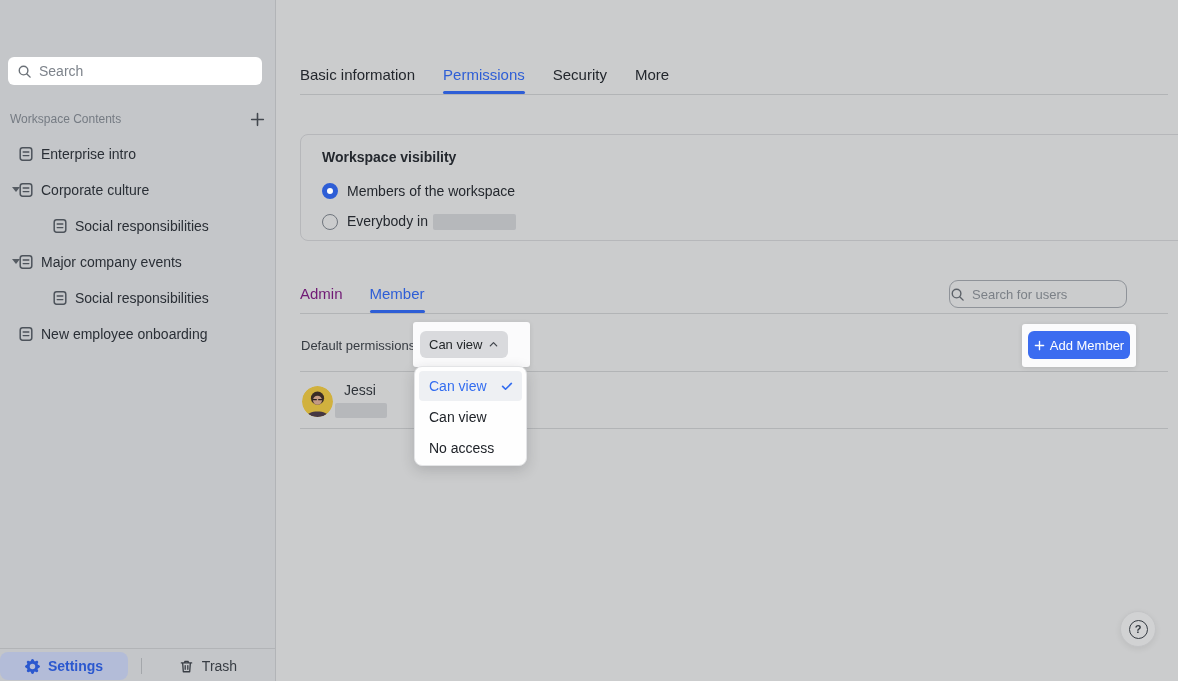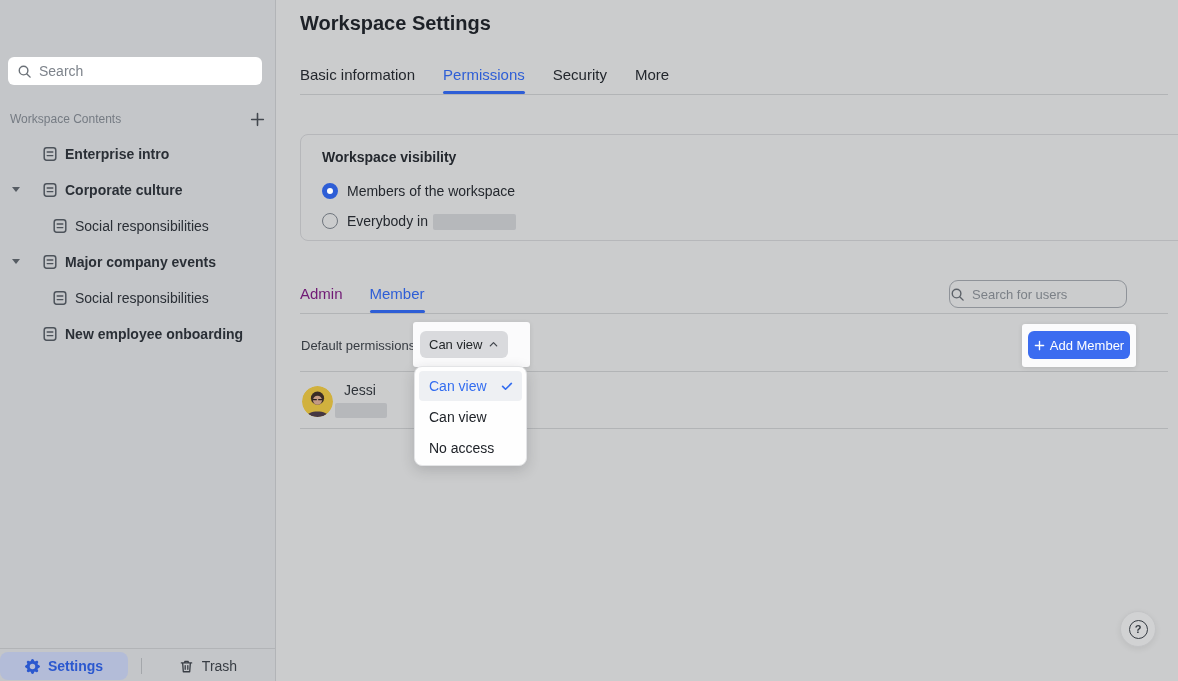--- a/index.html
+++ b/index.html
@@ -24,21 +24,21 @@
                      color:#40454c; width:100%; margin-left:7px; font-family:inherit; }
   .sb-search input::placeholder { color:#7d838b; }
   .sb-section { position:absolute; top:107px; left:10px; right:8px; height:24px;
                 display:flex; align-items:center;justify-content:flex-end; }
   .sb-section-label { font-size:12px; color:#757b83; }
   .sb-section .spacer { flex:1; }
   .tree { position:absolute; top:136px; left:0; right:0; }
   .tree-row { position:relative; height:36px; display:flex; align-items:center;
               font-size:14px; color:#2a2f36; cursor:pointer; }
   .tree-row .doc { margin-right:7px; display:flex; }
-  .tree-row.lvl0 { padding-left:42px;font-weight:bold; }
+  .tree-row.lvl0 { padding-left:18px; }
   .tree-row.lvl1 { padding-left:52px; }
   .expander { position:absolute; left:12px; top:15px; width:0; height:0;
               border-left:4.5px solid transparent; border-right:4.5px solid transparent;
               border-top:5.5px solid #565c63; }
   .sb-footer { position:absolute; left:0; right:0; bottom:0; height:33px; border-top:1px solid #b2b4b7; }
   .settings-btn { position:absolute; left:0; top:3px; width:128px; height:28px; background:#b3bcd8;
                   border-radius:8px; display:flex; align-items:center; justify-content:center; cursor:pointer; }
   .settings-btn .lbl { font-size:14px; font-weight:600; color:#2b58cf; margin-left:8px; }
   .footer-vdiv { position:absolute; left:141px; top:9px; width:1px; height:16px; background:#a4a7ab; }
   .trash-btn { position:absolute; left:158px; top:3px; width:100px; height:28px;
@@ -51,21 +51,21 @@
   .tab { position:relative; font-size:15px; color:#23272d; padding-top:2px; line-height:20px; cursor:pointer; }
   .tab.active { color:#2e5ed6; font-weight:500; }
   .tab.active::after { content:''; position:absolute; left:0; right:0; bottom:0; height:3px;
                        border-radius:2px; background:#2e5ed6; }
   .hline { position:absolute; height:1px; background:#b2b4b6; }
   .tabs-divider { left:300px; right:10px; top:94px; }
 
   .vis-card { position:absolute; left:300px; top:134px; width:962px; height:107px;
               border:1px solid #b6b7ba; border-radius:8px; }
   .vis-title { position:absolute; left:21px; top:14px; font-size:14px; font-weight:600; color:#24282e; }
-  .radio-row { position:absolute; left:21px; display:flex; cursor:pointer; }
+  .radio-row { position:absolute; left:21px; display:flex; align-items:center; cursor:pointer; }
   .radio-row.r1 { top:48px; }
   .radio-row.r2 { top:78px; }
   .radio { width:16px; height:16px; border-radius:50%; margin-right:9px; flex:0 0 16px; }
   .radio.on { background:#fff; border:5px solid #2e5ed6; }
   .radio.off { background:transparent; border:1.5px solid #6f757d; }
   .radio-label { font-size:14px; color:#24282e; line-height:16px; }
   .redacted { display:inline-block; background:#b6b8bb; border-radius:2px; vertical-align:middle; }
   .redacted.org { width:83px; height:16px; margin-left:5px; }
 
   .role-tabs { position:absolute; left:300px; top:283px; height:30px; display:flex; gap:27px; }
@@ -221,21 +221,20 @@
         <span style="display:flex;">
           <svg width="15" height="15" viewBox="0 0 16 16" fill="none" stroke="#383d44" stroke-width="1.4" stroke-linecap="round" stroke-linejoin="round">
             <path d="M2.5 4.2h11M6.2 4V2.6h3.6V4M3.9 4.4l.7 9.2h6.8l.7-9.2M6.6 7v4M9.4 7v4"></path>
           </svg>
         </span>
         <span class="lbl">Trash</span>
       </div>
     </div>
   </div>
 
-  <div class="page-title">Workspace Settings</div>
 
   <div class="tabs">
     <div class="tab">Basic information</div>
     <div class="tab active">Permissions</div>
     <div class="tab">Security</div>
     <div class="tab">More</div>
   </div>
   <div class="hline tabs-divider"></div>
 
   <div class="vis-card">

